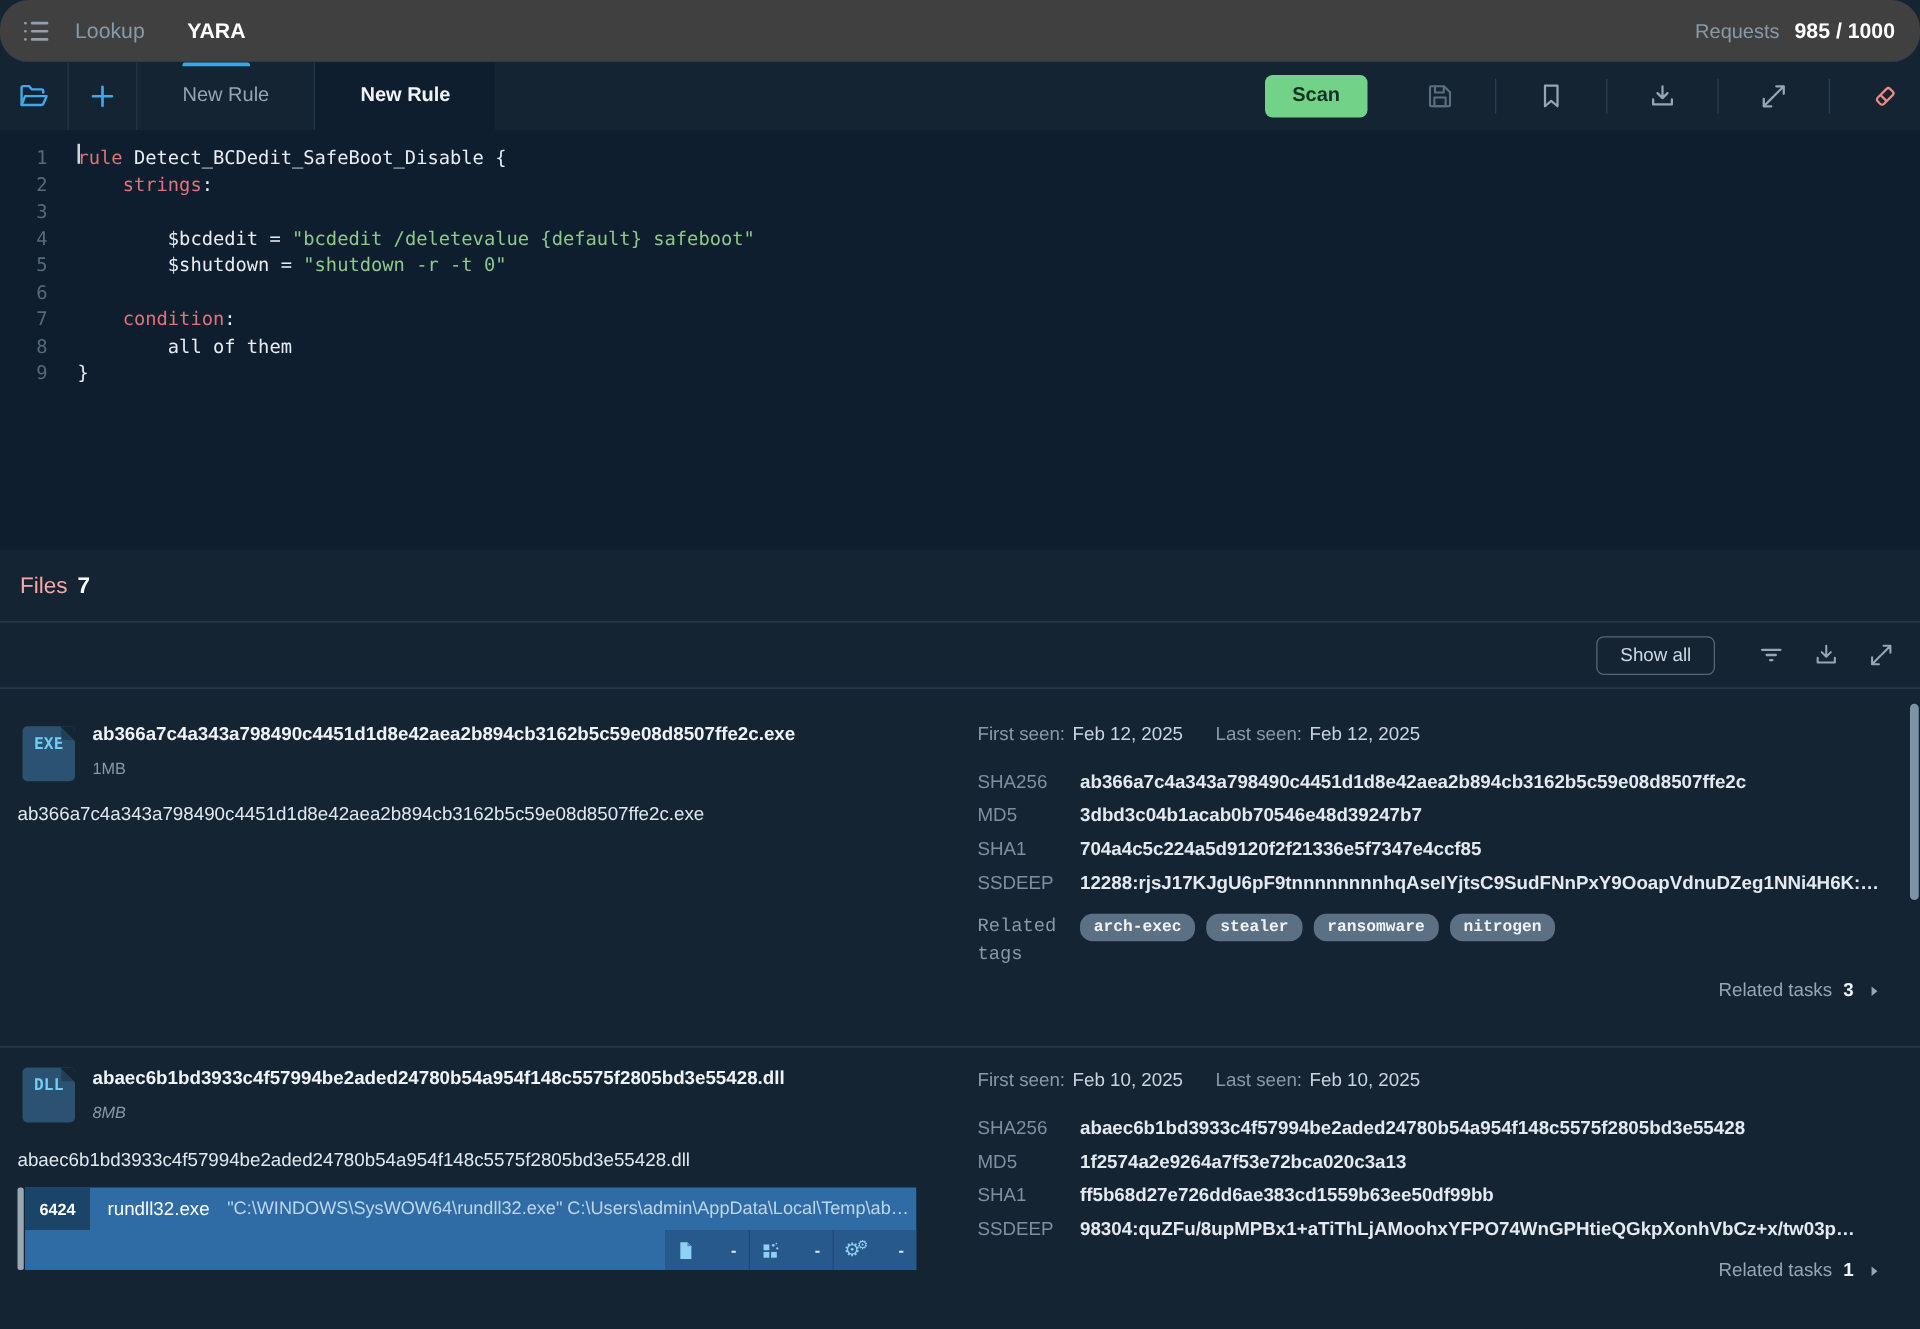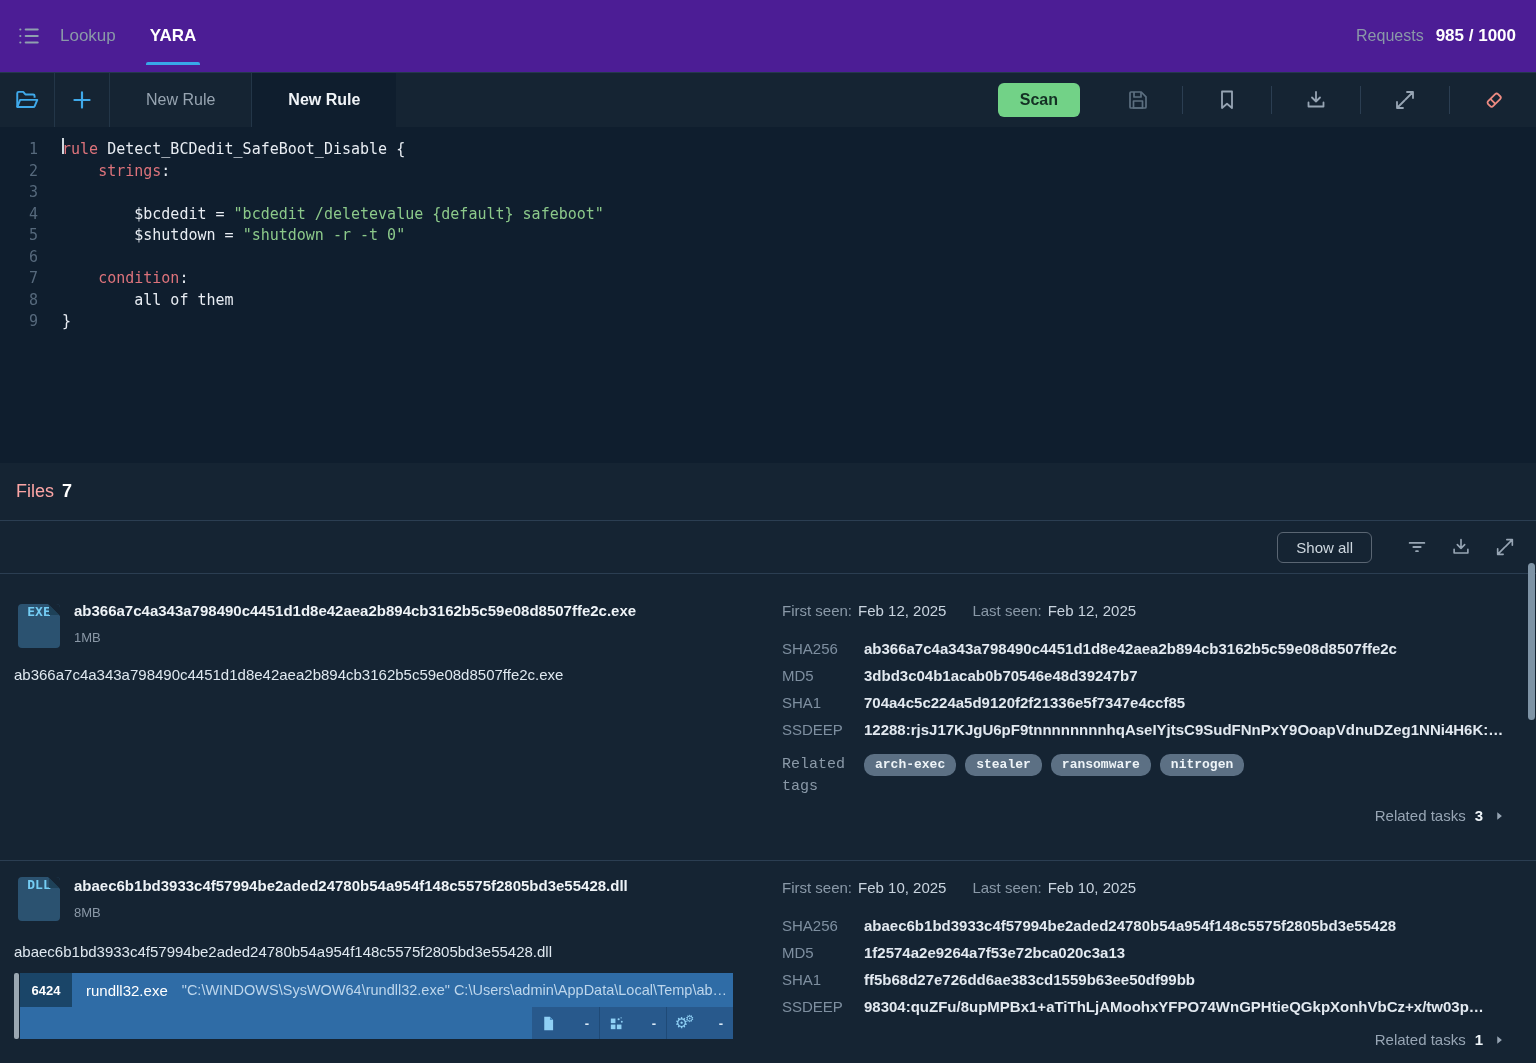--- a/index.html
+++ b/index.html
@@ -1,40 +1,40 @@
 <!DOCTYPE html>
 <html><head>
 <meta charset="utf-8">
 <style>
   * { margin:0; padding:0; box-sizing:border-box; }
   html,body { width:1536px; height:1063px; overflow:hidden; }
   body { font-family:"Liberation Sans", sans-serif; background:#152433; color:#e8eef4; }
   .screen { position:relative; width:1536px; height:1063px; background:#152433; }
 
   
-  .topbar { height:73px; display:flex; align-items:center; padding:0 20px 0 16px;
-            border-bottom:1px solid #24384c; background:#4c1d95; }
+  .topbar { height:50px; display:flex; align-items:center; padding:0 20px 0 16px;
+            border-bottom:1px solid #24384c; background:#404040;border-radius:23px; }
   .menu-btn { color:#8fa0af; width:26px; height:26px; margin-right:18px; cursor:pointer; }
   .nav-item { font-size:17px; color:#8a99a8; margin-right:34px; height:57px;
               display:flex; align-items:center; cursor:pointer; position:relative; }
   .nav-item.active { color:#ffffff; font-weight:bold; }
   .nav-item.active::after { content:""; position:absolute; left:-4px; right:-4px; bottom:0;
               height:3px; background:#38a8e8; border-radius:2px 2px 0 0; }
   .topbar-right { margin-left:auto; display:flex; align-items:baseline; gap:12px; }
   .req-label { color:#8a99a8; font-size:16px; }
   .req-value { color:#ffffff; font-size:17px; font-weight:bold; }
 
   
   .tabbar { height:54px; display:flex; align-items:stretch; background:#152433; }
   .icon-tab { width:55px; display:flex; align-items:center; justify-content:center;
               border-right:1px solid #233648; color:#3fa9ea; cursor:pointer; }
   .tab { display:flex; align-items:center; justify-content:center; font-size:16px;
          padding:0 36px; border-right:1px solid #233648; color:#97a4b1; cursor:pointer; }
   .tab.active { background:#0f1e2e; color:#f0f4f8; font-weight:bold; border-right:none; }
-  .tabbar-right { margin-left:auto; display:flex; align-items:center; padding-right:14px; gap:16px; }
+  .tabbar-right { margin-left:auto; display:flex; align-items:center; gap:16px; }
   .scan-btn { background:#72d287; color:#143024; font-size:16px; font-weight:bold;
               border:none; border-radius:6px; padding:8px 22px; margin-right:14px; cursor:pointer; }
   .tb-icon { width:56px; height:30px; display:flex; align-items:center; justify-content:center;
              color:#97a5b4; cursor:pointer; }
   .tb-icon.dim { color:#5c6f80; }
   .tb-icon.red { color:#ed8b82; }
   .tb-sep { width:1px; height:28px; background:#2b3e52; }
 
   
   .editor { height:336px; background:#0f1e2e; padding-top:12px; cursor:text; }
@@ -60,21 +60,21 @@
                   color:#cfd8e0; font-size:15px; padding:6px 18px; margin-right:18px; cursor:pointer; }
   .ft-icon { width:34px; height:30px; display:flex; align-items:center; justify-content:center;
              color:#97a5b4; cursor:pointer; }
 
   
   .entry { position:relative; border-bottom:1px solid #2b3e52; }
   .entry.e1 { height:287px; }
   .entry.e2 { height:209px; border-bottom:none; }
 
   .file-badge { position:absolute; width:42px; height:44px; background:#2b5270;
-                border-radius:4px; display:flex; align-items:flex-start; justify-content:center;
+                border-radius:4px; display:flex; align-items:center; justify-content:center;
                 padding-bottom:16px; color:#74cdf4; font-weight:bold; font-size:13px;
                 font-family:"DejaVu Sans Mono", monospace; overflow:hidden; }
   .file-badge::before { content:""; position:absolute; top:0; right:0; width:0; height:0;
                 border-top:12px solid #152433; border-left:12px solid transparent; }
   .file-badge::after { content:""; position:absolute; top:1px; right:1px; width:0; height:0;
                 border-bottom:10px solid #1e4158; border-right:10px solid transparent; }
 
   .file-name { position:absolute; left:74px; font-size:15px; font-weight:bold; color:#eef3f7; }
   .file-size { position:absolute; left:74px; font-size:13px; color:#8a98a7; }
   .proc-name { position:absolute; left:14px; font-size:15px; color:#dfe8f0; }
@@ -346,21 +346,21 @@
         </span>
       </div>
     </div>
   </div>
 
   <div class="entry e2">
     <div class="file-badge" style="left:18px; top:16px;">
       <span>DLL</span>
     </div>
     <div class="file-name" style="top:16px;">abaec6b1bd3933c4f57994be2aded24780b54a954f148c5575f2805bd3e55428.dll</div>
-    <div class="file-size" style="top:44px;">8MB</div>
+    <div class="file-size" style="top:44px;font-style:italic;">8MB</div>
     <div class="proc-name" style="top:82px;">abaec6b1bd3933c4f57994be2aded24780b54a954f148c5575f2805bd3e55428.dll</div>
 
     <div class="proc-card-wrap">
       <div class="drag-bar"></div>
       <div class="proc-card">
         <div class="proc-head">
           <div class="pid-box">6424</div>
           <div class="proc-exe">rundll32.exe</div>
           <div class="proc-cmd">"C:\WINDOWS\SysWOW64\rundll32.exe" C:\Users\admin\AppData\Local\Temp\ab…</div>
         </div>

